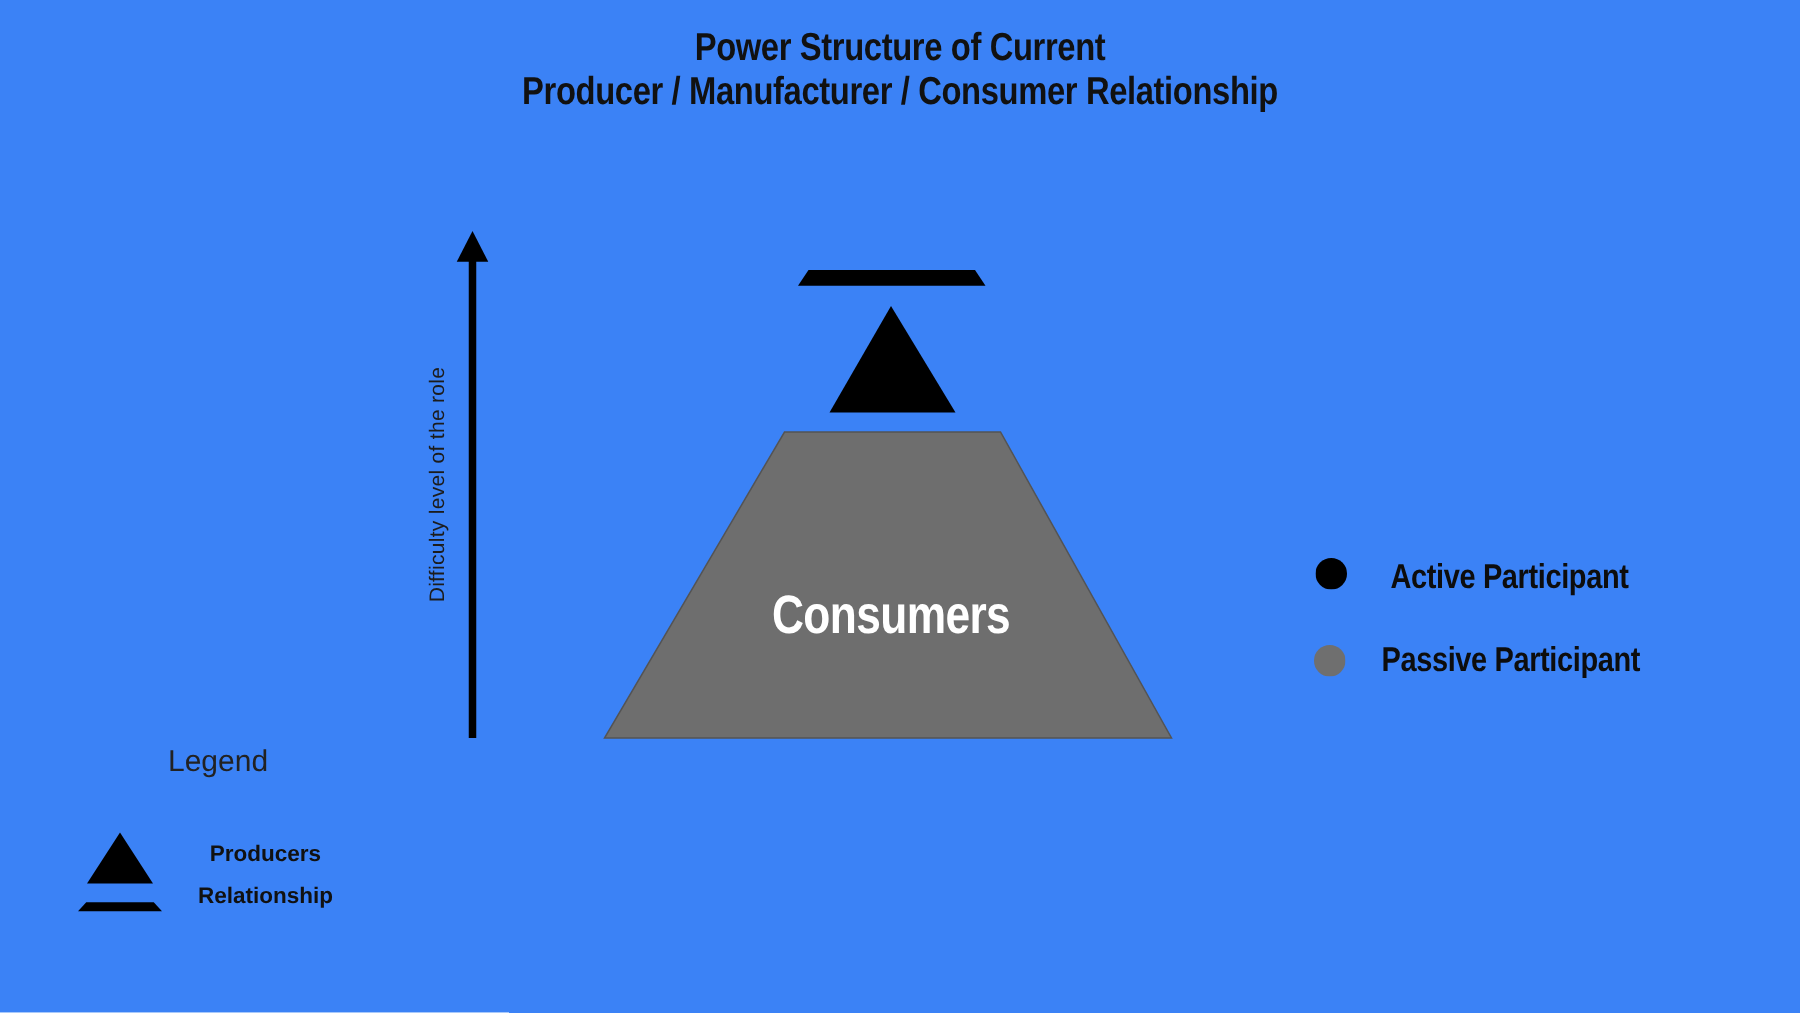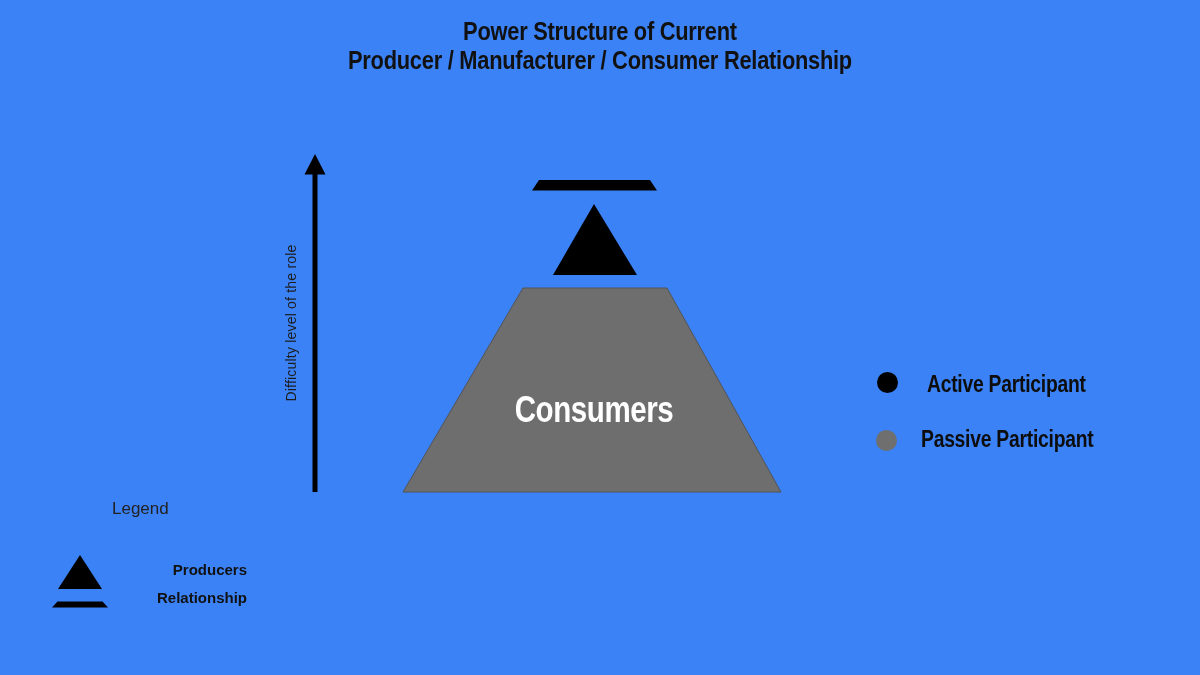--- a/index.html
+++ b/index.html
@@ -69,29 +69,29 @@
     transform: scaleX(0.84);
     transform-origin: left center;
   }
   .rl-label-1 { left: 927px; top: 372px; }
   .rl-label-2 { left: 921px; top: 427px; }
   .rl-circle-1 { left: 877px; top: 372px; }
   .rl-circle-2 { left: 876px; top: 430px; }
   .legend-heading {
     position: absolute;
     left: 112px; top: 499px;
-    font-size: 17px;
+    font-size: 20px;
     line-height: 19px;
     color: #222222;
   }
   .ll-label {
     position: absolute;
     left: 107px;
     width: 140px;
-    text-align: right;
+    text-align: center;
     font-size: 15px;
     line-height: 17px;
     font-weight: 700;
     color: #111111;
     white-space: nowrap;
   }
   .ll-label-1 { top: 561px; }
   .ll-label-2 { top: 589px; }
 </style>
 </head>

